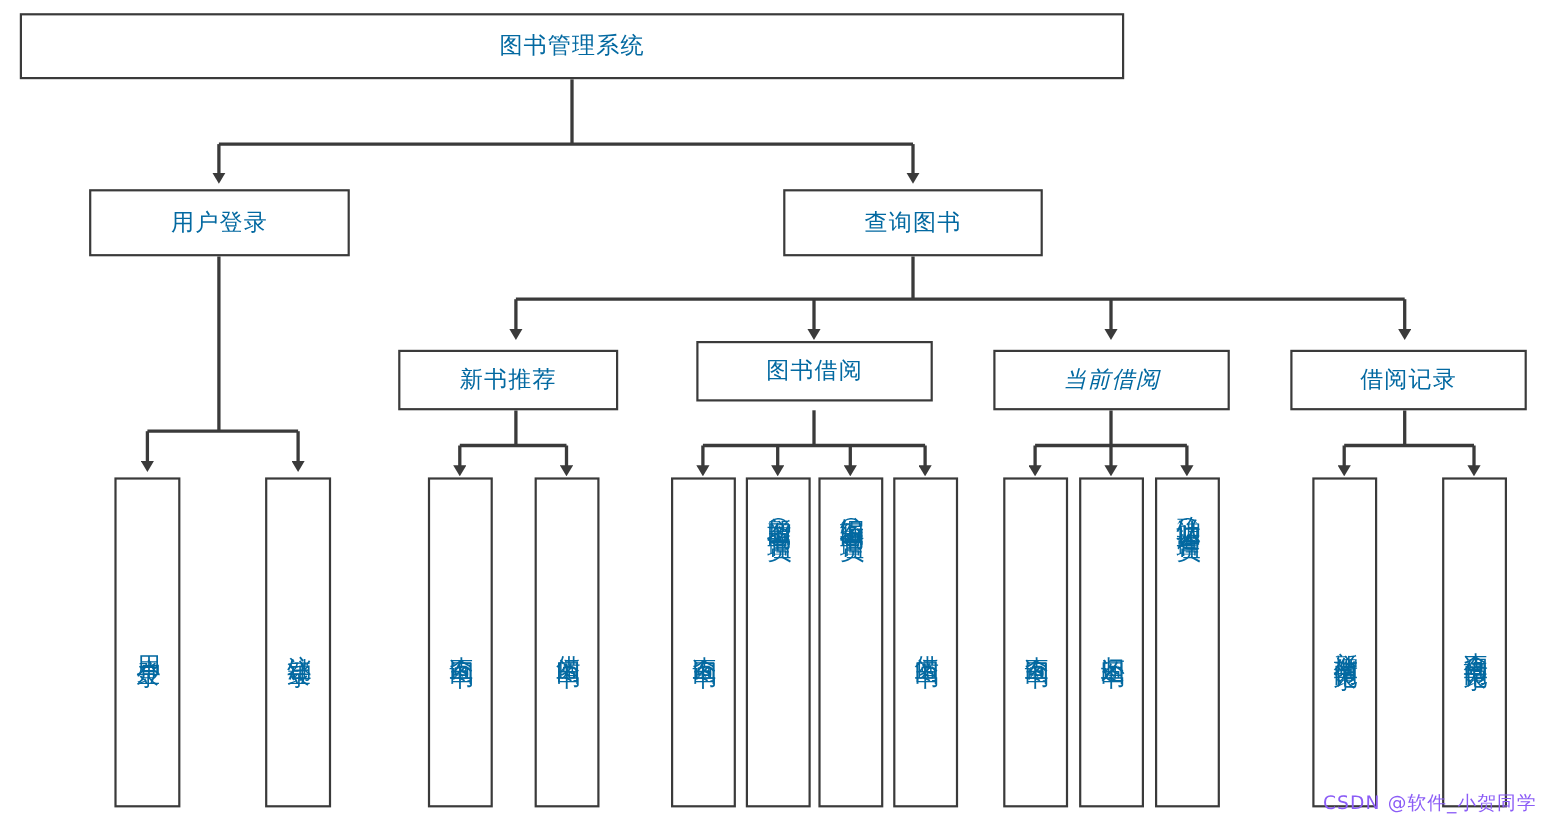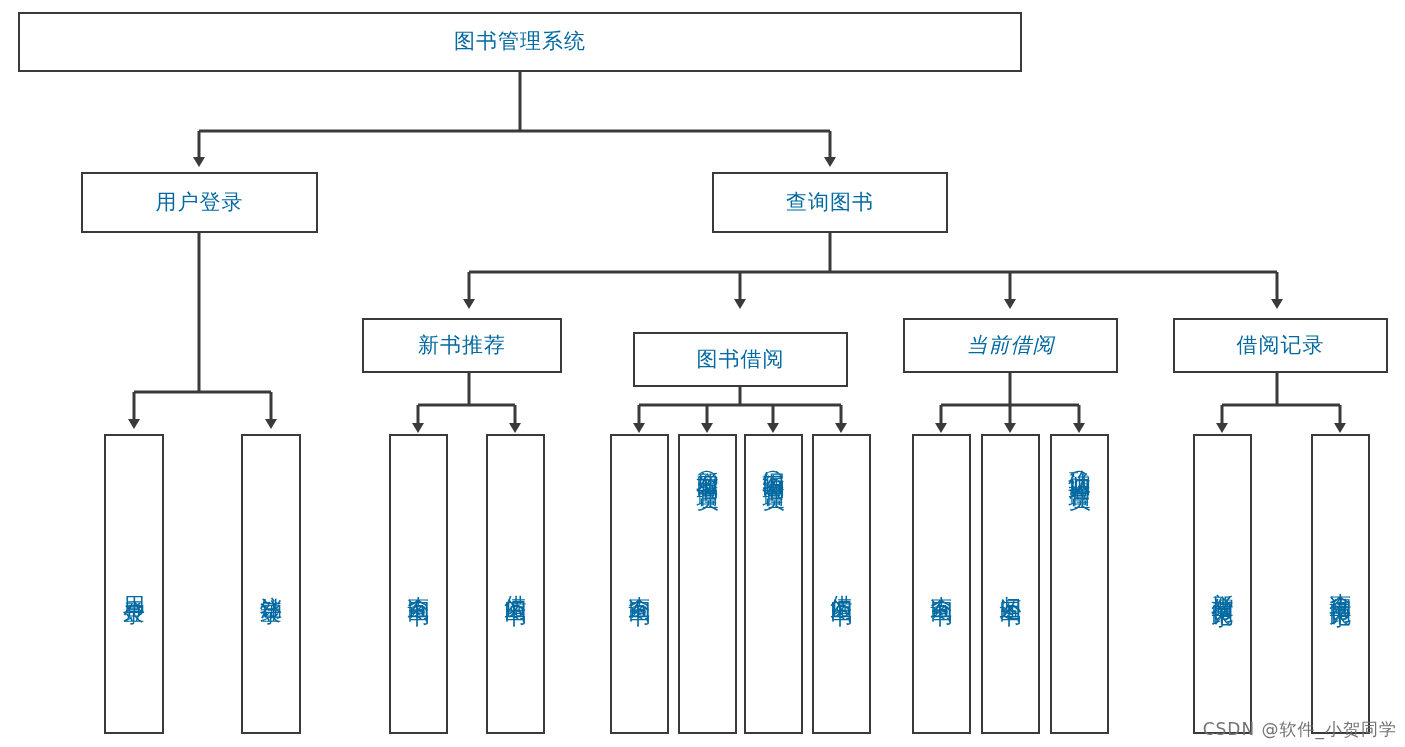--- a/index.html
+++ b/index.html
@@ -36,21 +36,21 @@
     justify-content:center;
     padding-top:16px;
   }
   .leaf.center{align-items:center;padding-top:0;}
 
   .watermark{
     position:absolute;
     right:8px;
     bottom:6px;
     font-size:17px;
-    color:#737373;
+    color:#8b5cf6;
     letter-spacing:1px;
     white-space:nowrap;
     user-select:none;
   }
 </style>
 </head>
 <body>
 
 <div id="canvas">
 
@@ -111,21 +111,21 @@
   <div class="node" style="left:81px;top:172px;width:237px;height:61px;">
     <span class="lbl">用户登录</span>
   </div>
   <div class="node" style="left:712px;top:172px;width:236px;height:61px;">
     <span class="lbl">查询图书</span>
   </div>
 
   <div class="node" style="left:362px;top:318px;width:200px;height:55px;">
     <span class="lbl">新书推荐</span>
   </div>
-  <div class="node" style="left:633px;top:332px;width:215px;height:55px;">
+  <div class="node" style="left:633px;top:310px;width:215px;height:55px;">
     <span class="lbl">图书借阅</span>
   </div>
   <div class="node" style="left:903px;top:318px;width:215px;height:55px;font-style:italic;">
     <span class="lbl">当前借阅</span>
   </div>
   <div class="node" style="left:1173px;top:318px;width:215px;height:55px;">
     <span class="lbl">借阅记录</span>
   </div>
 
   <div class="node leaf center" style="left:104px;top:434px;width:60px;height:300px;">

